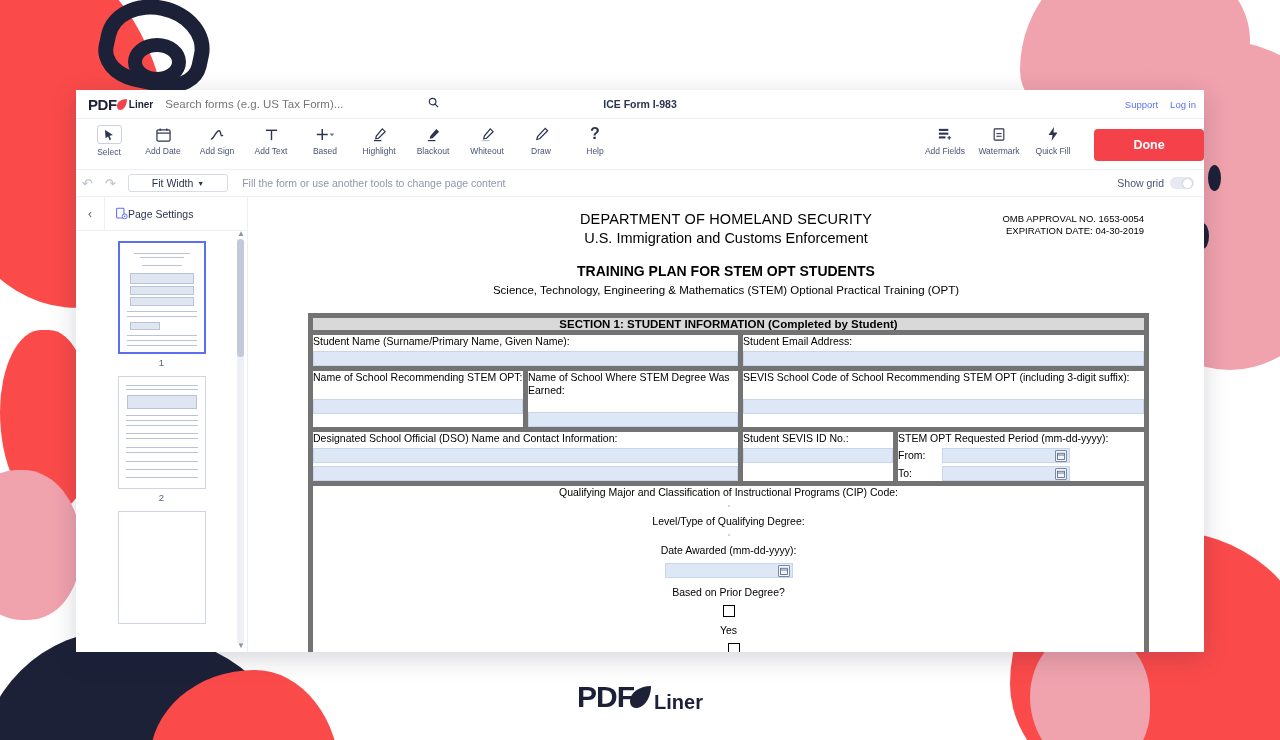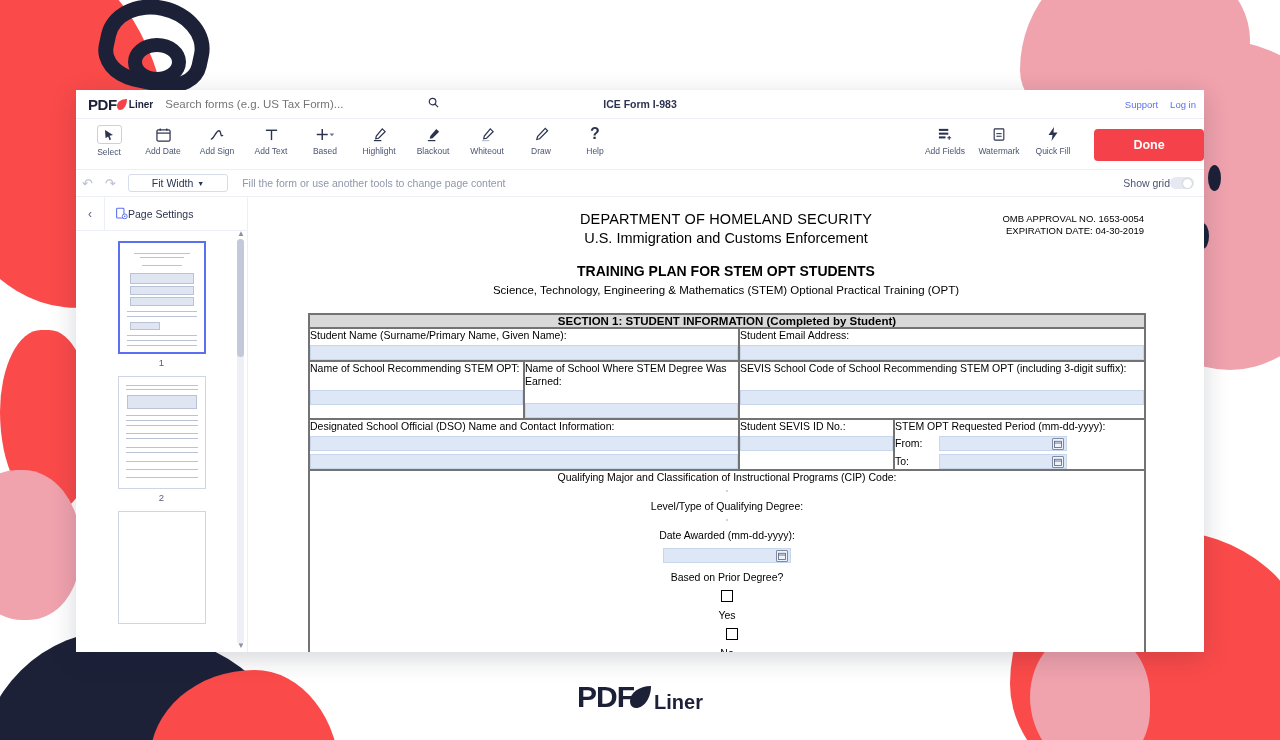--- a/index.html
+++ b/index.html
@@ -119,21 +119,21 @@
   }
 
   
   .subbar { height:27px; display:flex; align-items:center; border-bottom:1px solid #eceff5; font-size:10.5px; color:#8b92a6; }
   .undo { color:#b9c0d0; font-size:13px; padding:0 6px; }
   .fitwidth {
     border:1px solid #d7dce8; border-radius:3px; font-size:10.5px; color:#2b3350;
     padding:2px 23px; margin-left:6px; display:flex; align-items:center; gap:4px;
   }
   .hint { margin-left:14px; color:#9097ab; }
-  .showgrid { margin-left:auto; display:flex; align-items:center; padding-right:10px; font-size:10.5px; color:#4b5472; }
+  .showgrid { margin-left:auto; display:flex; align-items:center; gap:6px; padding-right:10px; font-size:10.5px; color:#4b5472; }
   .toggle { width:24px; height:12px; border-radius:7px; background:#e6e9f2; position:relative; }
   .toggle i { position:absolute; width:9px;height:9px;border-radius:50%; background:#fff; top:1.5px; right:2px; box-shadow:0 0 2px rgba(0,0,0,.25); }
 
   
   .body-split { display:flex; height:455px; }
 
   
   .side { width:172px; border-right:1px solid #eceff5; position:relative; background:#fff; }
   .side-head { display:flex; align-items:center; height:34px; border-bottom:1px solid #eceff5; }
   .side-collapse { width:29px; text-align:center; color:#5b6party; color:#5b6280; font-size:12px; border-right:1px solid #eceff5; height:100%; display:flex; align-items:center; justify-content:center; }
@@ -162,21 +162,21 @@
   }
   .doc { width:836px; margin:0 auto; color:#000; }
   .hdr-row { position:relative; text-align:center; }
   .omb { position:absolute; right:0; top:2px; text-align:right; font-size:9.5px; line-height:12px; }
   .dhs1 { font-size:14.5px; letter-spacing:.2px; }
   .dhs2 { font-size:14.5px; margin-top:3px; }
   .t1 { font-size:14px; font-weight:bold; margin-top:17px; }
   .t2 { font-size:11.5px; margin-top:5px; }
 
   table.form { width:100%; border-collapse:collapse; margin-top:17px; table-layout:fixed; }
-  table.form td, table.form th { border:2px solid #737373; padding:0; vertical-align:top;margin-top:32px; }
+  table.form td, table.form th { border:5px solid #737373; padding:0; vertical-align:top;margin-top:32px; }
   .sec-hdr { background:#d9d9d9; text-align:center; font-size:11.5px; font-weight:bold; padding:4px 0; }
   .cell { padding:4px 5px 6px 5px; font-size:10.5px; line-height:13px; }
   .fld { background:#dde7f6; border:1px solid #c7d6ea; height:15px; }
   .fld-row { margin-top:3px; }
   .inline-lbl { display:flex; align-items:center; gap:6px; margin-top:3px; font-size:10.5px; }
   .cal { position:relative; }
   .cal-ico {
     position:absolute; right:2px; top:1px; width:12px; height:12px;
     border:1px solid #7e8aa3; border-radius:1px; font-size:7px; color:#56617a;
     display:flex; align-items:center; justify-content:center; background:#eef3fb;

